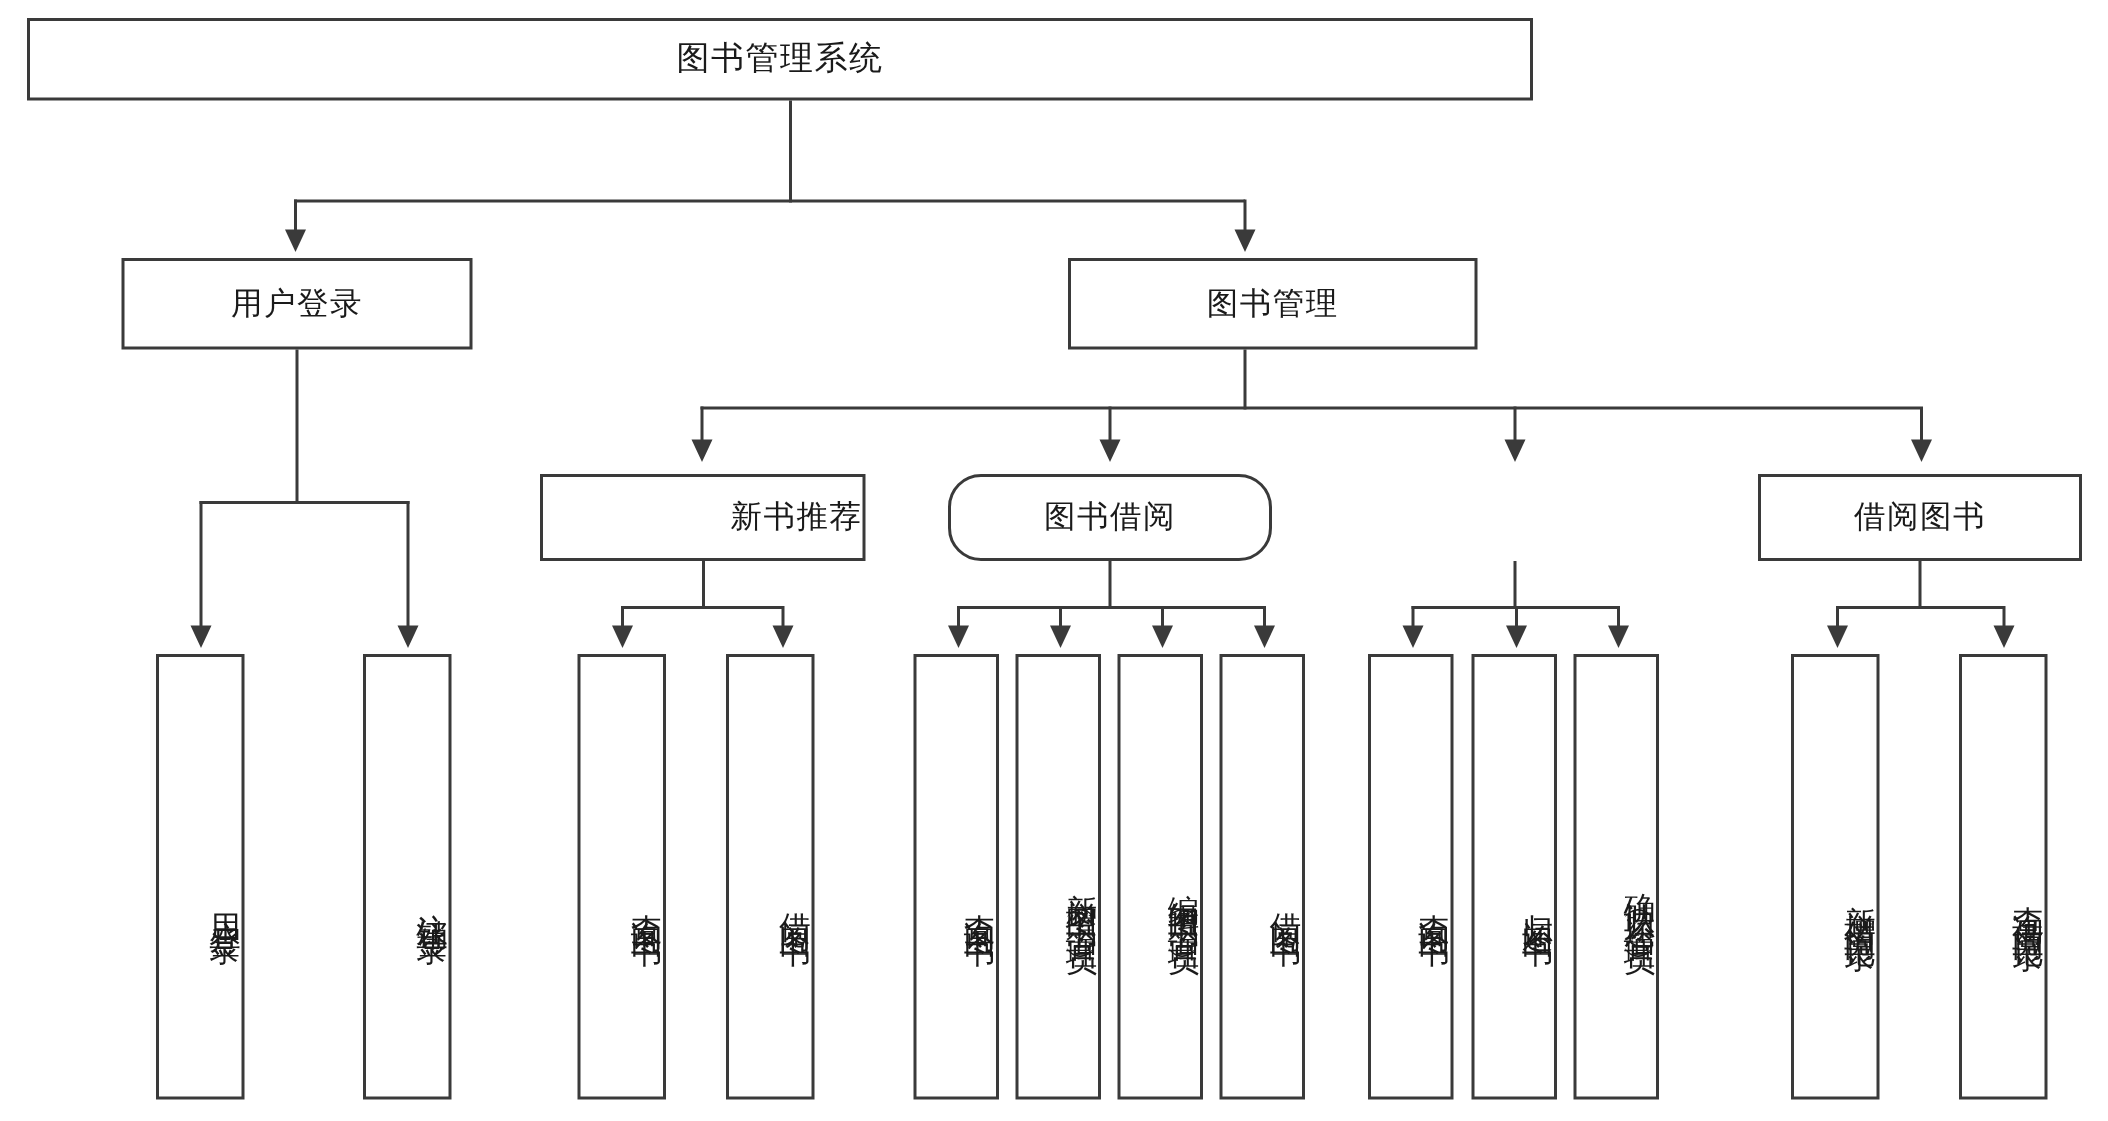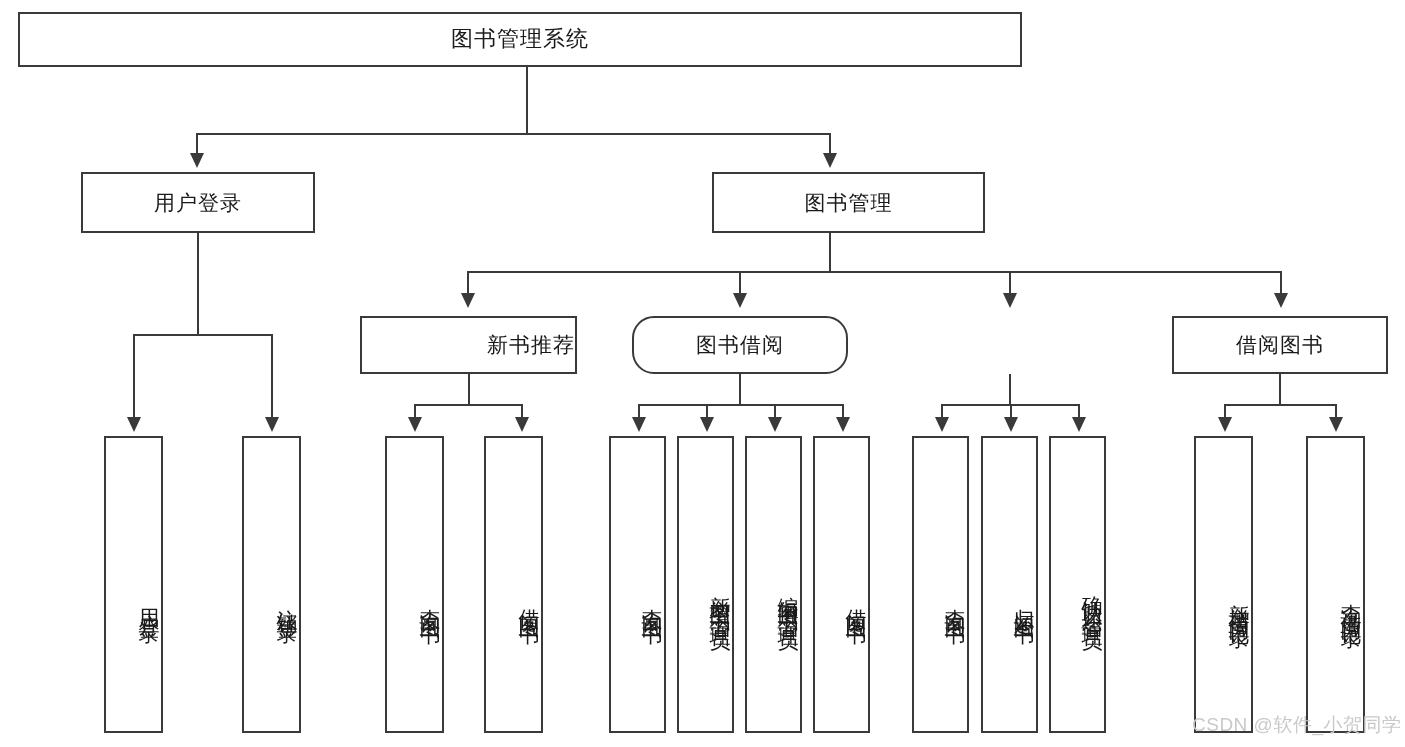--- a/index.html
+++ b/index.html
@@ -221,15 +221,14 @@
   </div>
 
   <div class="node vert" style="left:1194px; top:436px; width:59px; height:297px;">
     <span class="vtxt">新增借阅记录</span>
   </div>
 
   <div class="node vert" style="left:1306px; top:436px; width:59px; height:297px;">
     <span class="vtxt">查询借阅记录</span>
   </div>
 
-  <div id="watermark" style="left:1192px; top:712px;">CSDN @软件_小贺同学</div>
 
 </div>
 
 </body></html>

